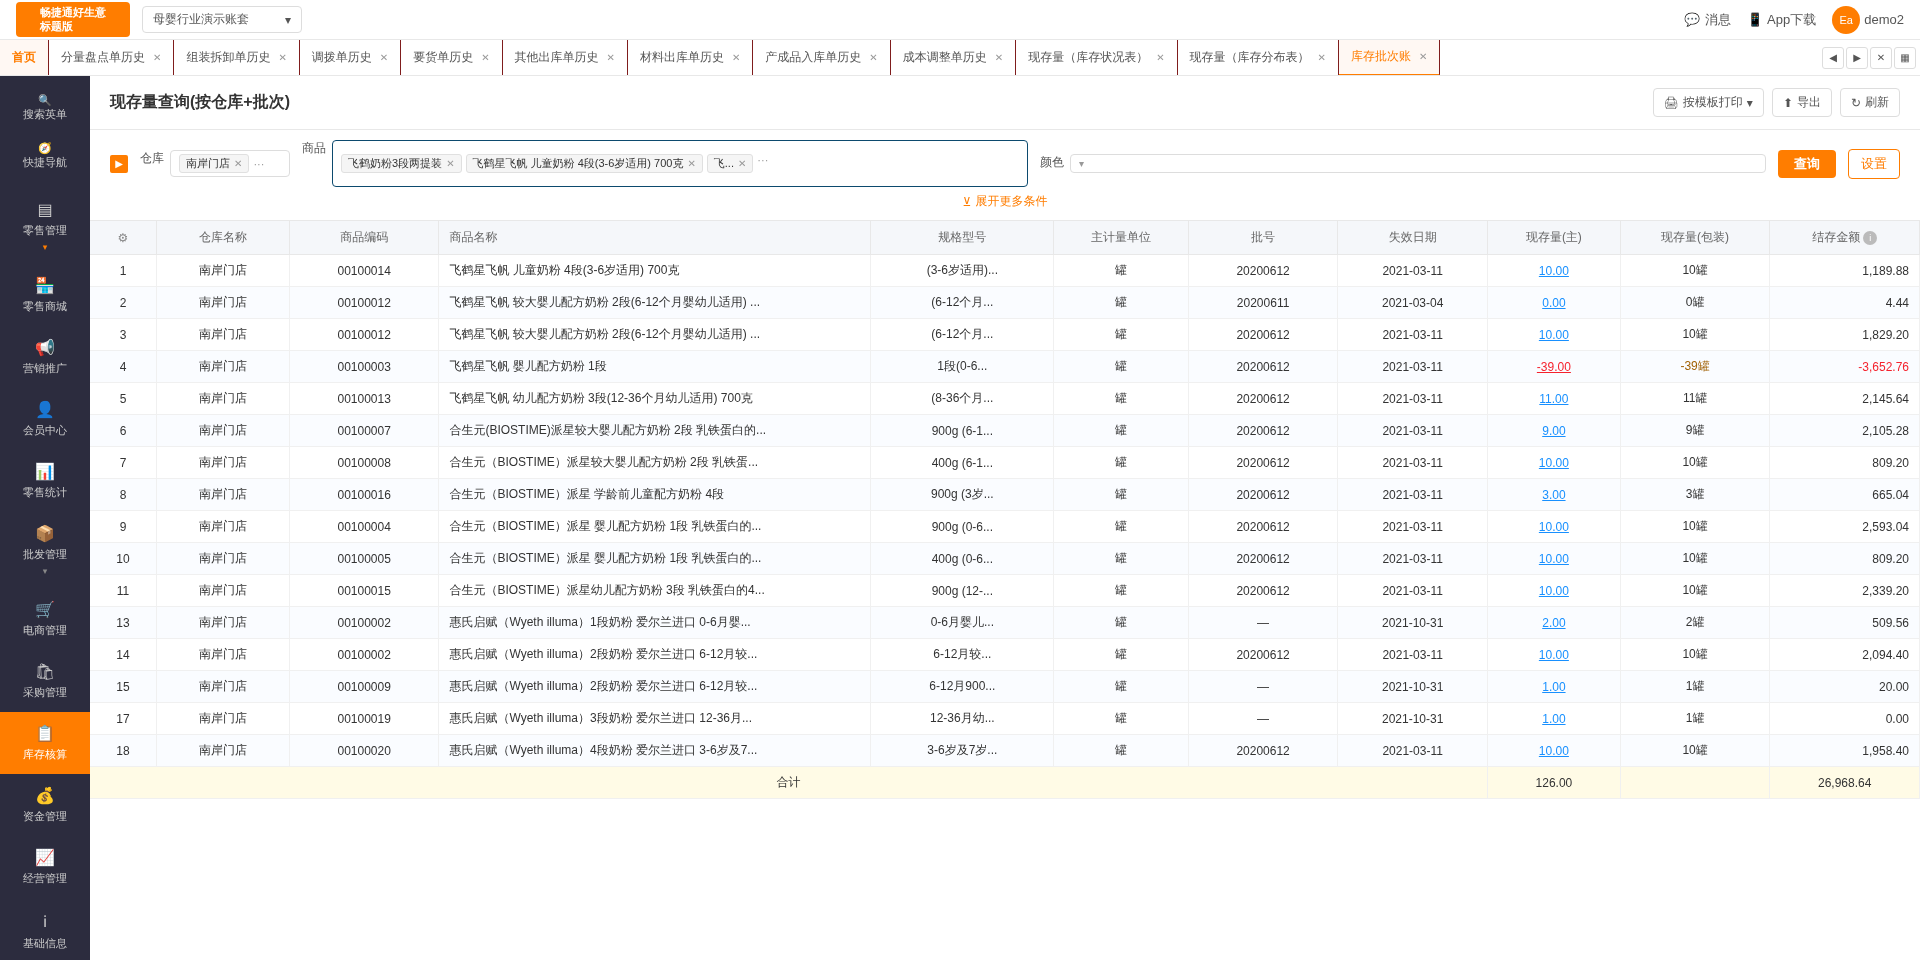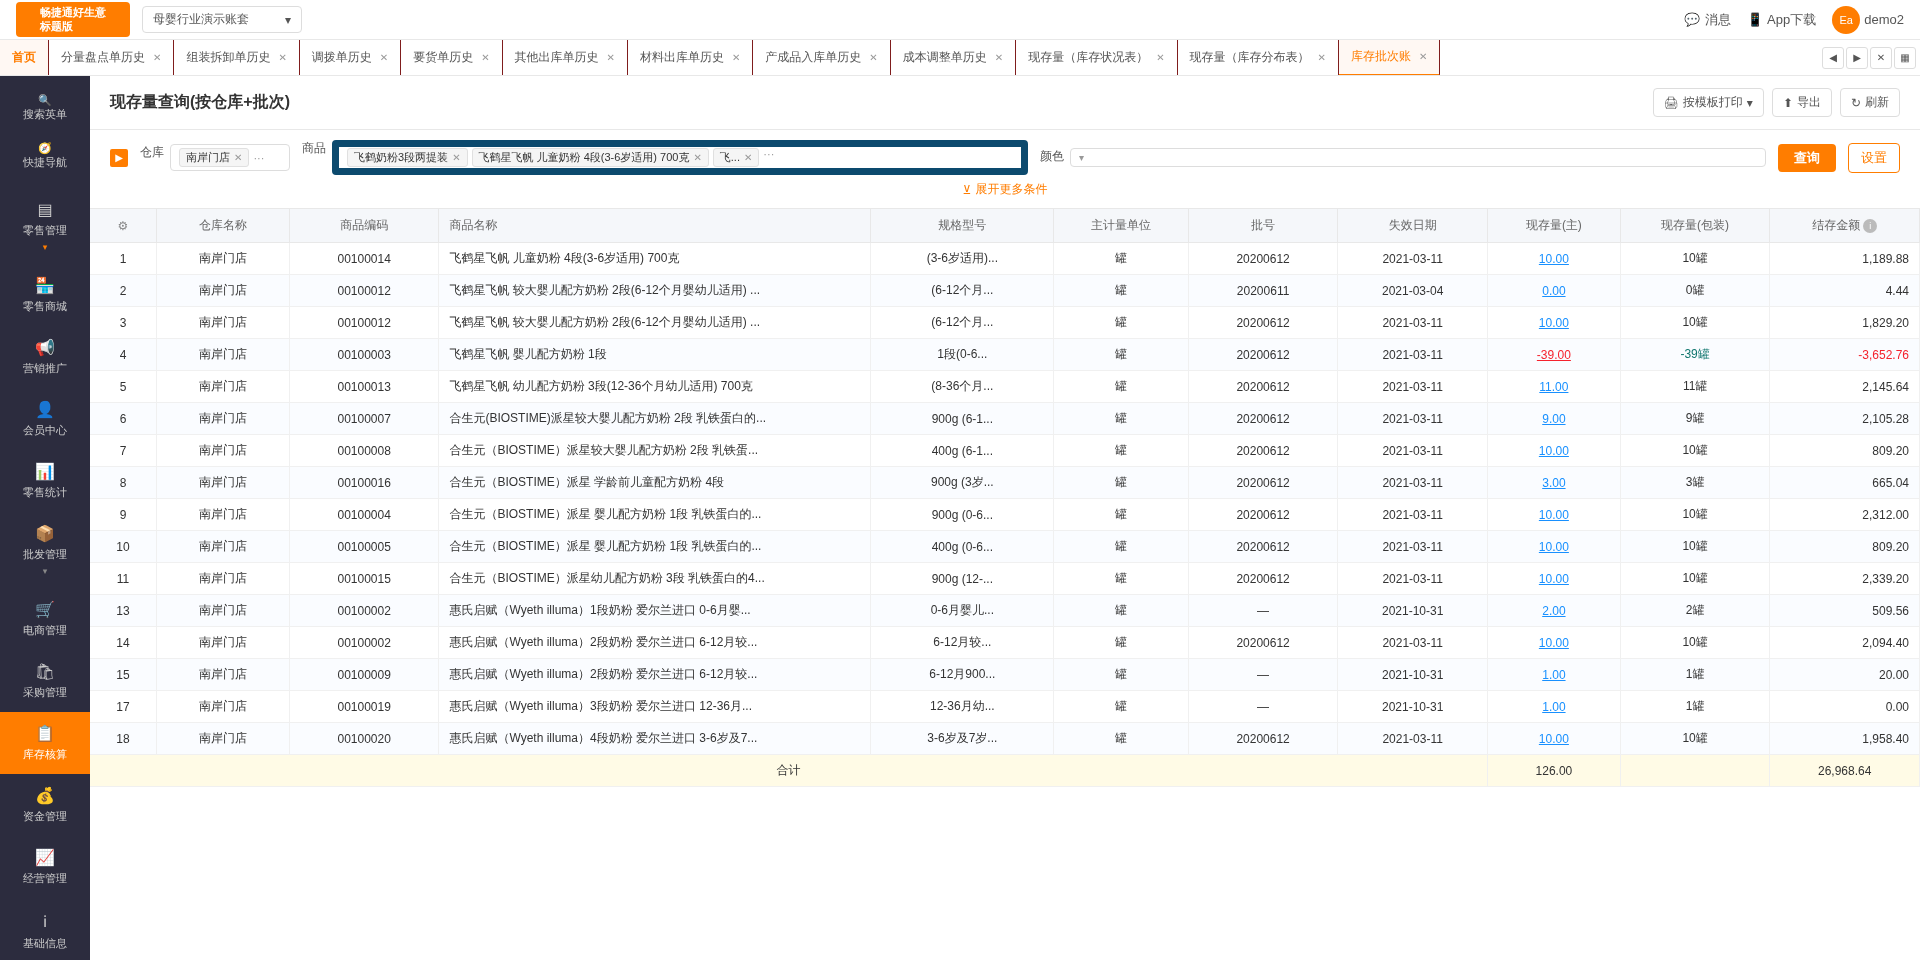--- a/index.html
+++ b/index.html
@@ -50,21 +50,21 @@
 
     
     .filter-area { background: #fff; padding: 10px 20px; border-bottom: 1px solid #e8e8e8; }
     .filter-row { display: flex; align-items: center; gap: 12px; flex-wrap: wrap; }
     .filter-item { display: flex; align-items: flex-start; gap: 6px; }
     .filter-label { color: #555; font-size: 12px; white-space: nowrap; }
     .filter-tag-container { display: flex; align-items: center; gap: 4px; border: 1px solid #ddd; border-radius: 4px; padding: 3px 8px; min-width: 120px; background: #fff; }
     .filter-tag { background: #f5f5f5; border: 1px solid #e0e0e0; border-radius: 3px; padding: 1px 6px; font-size: 11px; color: #333; display: flex; align-items: center; gap: 4px; }
     .filter-tag .rm { color: #999; cursor: pointer; font-size: 10px; }
     .filter-more { color: #999; font-size: 11px; }
-    .filter-tags-wide { display: flex; flex-wrap: wrap; gap: 4px; border: 7px solid #0c4a6e; border-radius: 4px; padding: 1px 8px; flex: 1; min-width: 200px; }
+    .filter-tags-wide { display: flex; flex-wrap: wrap; gap: 4px; border: 1px solid #0c4a6e; border-radius: 4px; padding: 13px 8px; flex: 1; min-width: 200px; }
     .expand-more-btn { color: #ff7d00; font-size: 12px; cursor: pointer; display: flex; align-items: center; gap: 4px; border: none; background: none; margin: 6px auto 0; width: fit-content; }
     .arrow-orange { display: inline-block; width: 18px; height: 18px; background: #ff7d00; color: #fff; border-radius: 2px; text-align: center; line-height: 18px; font-size: 10px; cursor: pointer; }
 
     
     .query-btn { background: #ff7d00; color: #fff; border: none; border-radius: 4px; padding: 5px 16px; cursor: pointer; font-size: 13px; font-weight: bold; }
     .set-btn { background: #fff; color: #ff7d00; border: 1px solid #ff7d00; border-radius: 4px; padding: 5px 12px; cursor: pointer; font-size: 13px; }
     .color-filter-tag-container { display: flex; align-items: center; gap: 4px; border: 1px solid #ddd; border-radius: 4px; padding: 3px 8px; min-width: 200px; flex: 1; }
     .color-arrow { color: #999; font-size: 10px; cursor: pointer; }
 
     
@@ -391,21 +391,21 @@
       <td class="col-warehouse">南岸门店</td>
       <td class="col-code">00100003</td>
       <td class="col-name td-name">飞鹤星飞帆 婴儿配方奶粉 1段</td>
       <td class="col-spec">1段(0-6...</td>
       <td class="col-unit">罐</td>
       <td class="col-batch">20200612</td>
       <td class="col-expire">2021-03-11</td>
       <td class="col-stock-main">
         <span class="cell-link cell-negative">-39.00</span>
       </td>
-      <td class="col-stock-pack" style="color:#0f766e">-39罐</td>
+      <td class="col-stock-pack" style="color:#a16207">-39罐</td>
       <td class="col-balance td-balance" style="color:#f5222d">-3,652.76</td>
     </tr>
               <tr>
       <td class="col-no">5</td>
       <td class="col-warehouse">南岸门店</td>
       <td class="col-code">00100013</td>
       <td class="col-name td-name">飞鹤星飞帆 幼儿配方奶粉 3段(12-36个月幼儿适用) 700克</td>
       <td class="col-spec">(8-36个月...</td>
       <td class="col-unit">罐</td>
       <td class="col-batch">20200612</td>
@@ -467,21 +467,21 @@
       <td class="col-code">00100004</td>
       <td class="col-name td-name">合生元（BIOSTIME）派星 婴儿配方奶粉 1段 乳铁蛋白的...</td>
       <td class="col-spec">900g (0-6...</td>
       <td class="col-unit">罐</td>
       <td class="col-batch">20200612</td>
       <td class="col-expire">2021-03-11</td>
       <td class="col-stock-main">
         <span class="cell-link ">10.00</span>
       </td>
       <td class="col-stock-pack">10罐</td>
-      <td class="col-balance td-balance">2,312.00</td>
+      <td class="col-balance td-balance">2,593.04</td>
     </tr>
               <tr>
       <td class="col-no">10</td>
       <td class="col-warehouse">南岸门店</td>
       <td class="col-code">00100005</td>
       <td class="col-name td-name">合生元（BIOSTIME）派星 婴儿配方奶粉 1段 乳铁蛋白的...</td>
       <td class="col-spec">400g (0-6...</td>
       <td class="col-unit">罐</td>
       <td class="col-batch">20200612</td>
       <td class="col-expire">2021-03-11</td>

